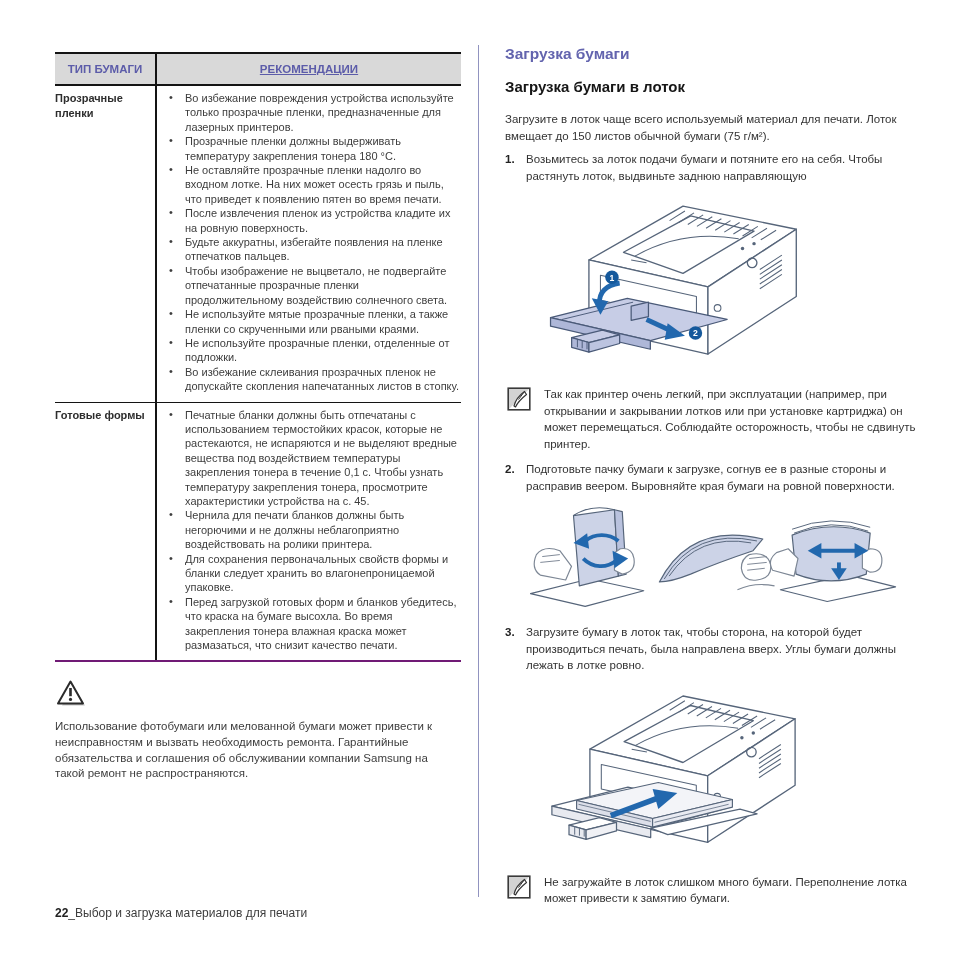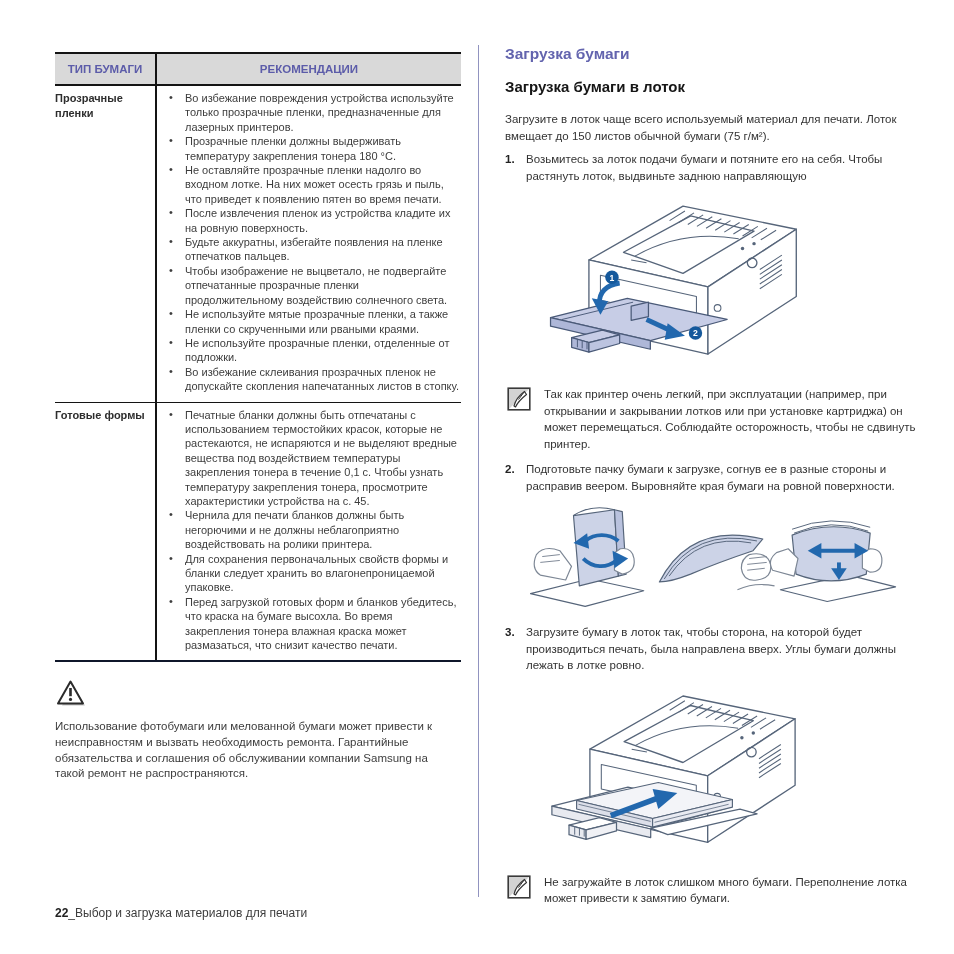--- a/index.html
+++ b/index.html
@@ -2,25 +2,25 @@
 <html><head>
 <meta charset="utf-8">
 <style>
   * { margin:0; padding:0; box-sizing:border-box; }
   html,body { background:#ffffff; }
   body { font-family:"Liberation Sans","DejaVu Sans",sans-serif; color:#3b3b3b; }
   .page { position:relative; width:954px; height:954px; background:#fff; overflow:hidden; }
 
   
   .col-left { position:absolute; left:55px; top:52px; width:406px; }
-  .tbl { border-top:2px solid #141414; border-bottom:2px solid #0f172a; }
+  .tbl { border-top:2px solid #141414; border-bottom:2px solid #701a75; }
   .tbl-header { display:flex; background:#d9d9d9; border-bottom:2px solid #141414;
                 font-weight:bold; font-size:11.5px; color:#5c5ca9; }
   .tbl-header .c1 { width:100px; text-align:center; padding:9px 2px; }
-  .tbl-header .c2 { flex:1; text-align:center; padding:9px 2px; border-left:2px solid #141414; }
+  .tbl-header .c2 { flex:1; text-align:center; padding:9px 2px; border-left:2px solid #141414;text-decoration:underline; }
   .tbl-row { display:flex; }
   .tbl-row + .tbl-row { border-top:1px solid #141414; }
   .tbl-row .c1 { width:100px; padding:5px 8px 5px 0; font-weight:bold; font-size:11px; line-height:1.33; color:#2e2e2e; }
   .tbl-row .c2 { flex:1; border-left:2px solid #141414; padding:5px 2px 8px 0; }
   ul.bullets { list-style:none; font-size:11px; line-height:14.4px; color:#3d3d3d; }
   ul.bullets li { position:relative; padding-left:28px; }
   ul.bullets li::before { content:"•"; position:absolute; left:12px; top:-1px; font-size:11px; color:#3d3d3d; }
 
   .warning { display:flex; gap:11px; margin-top:14px; padding-right:4px;flex-direction:column; }
   .warning .w-icon { flex:0 0 32px; padding-top:2px; }

